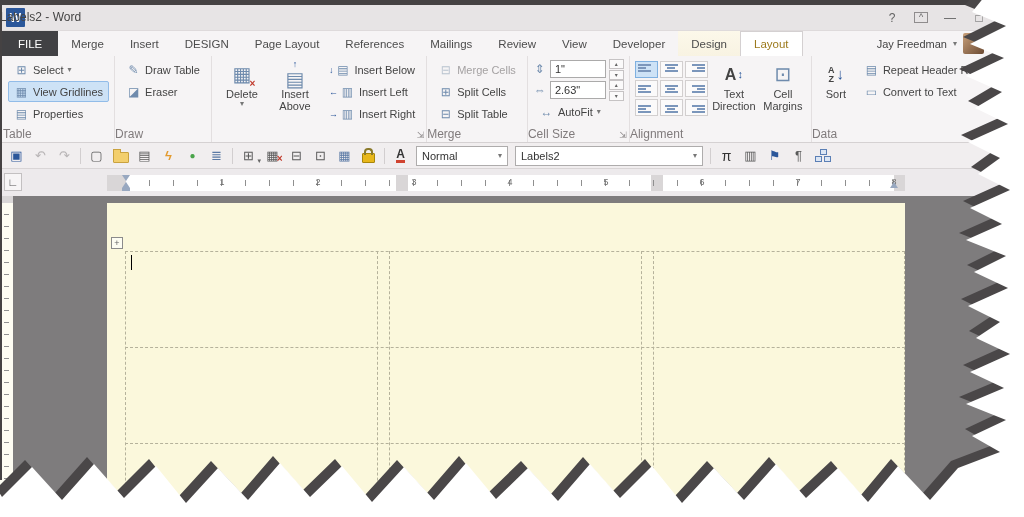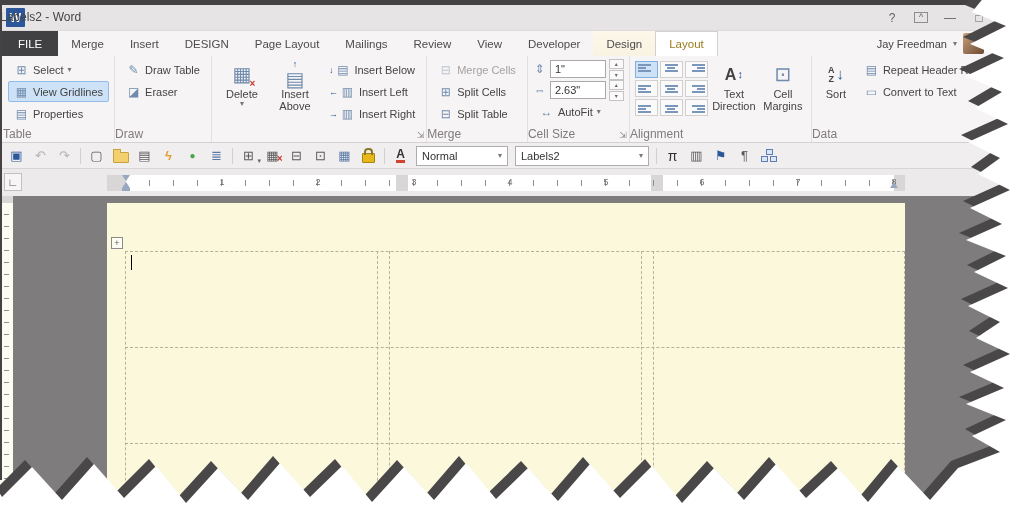--- a/index.html
+++ b/index.html
@@ -149,20 +149,21 @@
       <span class="wc">□</span>
     </div>
   </div>
 
   <div class="tab-row">
     <div class="file-tab">FILE</div>
     <div class="tab">Merge</div>
     <div class="tab">Insert</div>
     <div class="tab">DESIGN</div>
     <div class="tab">Page Layout</div>
+    <div class="tab">References</div>
     <div class="tab">Mailings</div>
     <div class="tab">Review</div>
     <div class="tab">View</div>
     <div class="tab">Developer</div>
     <div class="ctx-tabs">
       <div class="tab">Design</div>
       <div class="tab active">Layout</div>
     </div>
     <div class="user-area">
       <span>Jay Freedman</span>
@@ -427,21 +428,21 @@
         <span class="ic-lock"></span>
       </div>
     <div class="q-sep"></div>
     <div class="q-ic">
         <span class="ic-a">A</span>
       </div>
     <div class="q-combo" style="width:92px;">
       <span>Normal</span>
       <span class="caret">▾</span>
     </div>
-    <div class="q-combo" style="width:134px;text-align:center;">
+    <div class="q-combo" style="width:188px;text-align:center;">
       <span>Labels2</span>
       <span class="caret">▾</span>
     </div>
     <div class="q-sep"></div>
     <div class="q-ic" style="color:#333;font-size:14px;">π</div>
     <div class="q-ic">▥</div>
     <div class="q-ic" style="color:#2b579a;">⚑</div>
     <div class="q-ic">¶</div>
     <div class="q-ic">
       <span class="ic-org">

